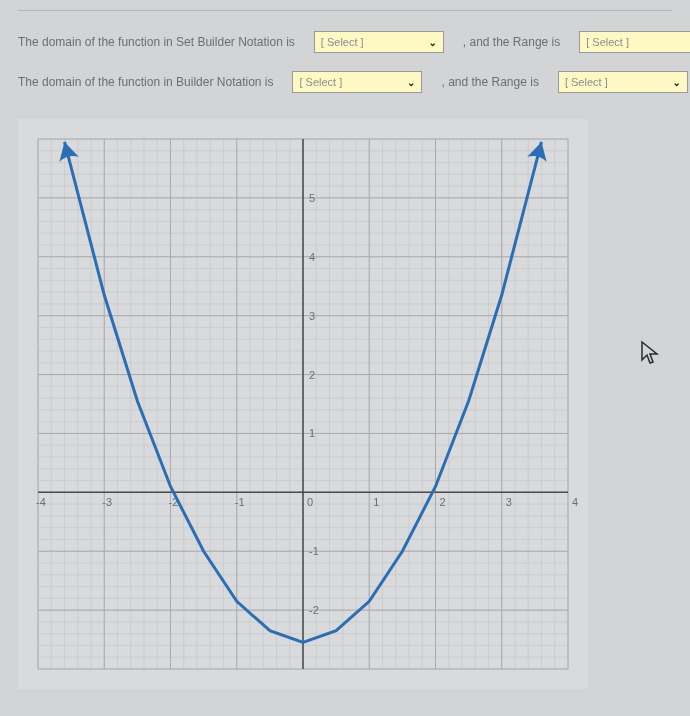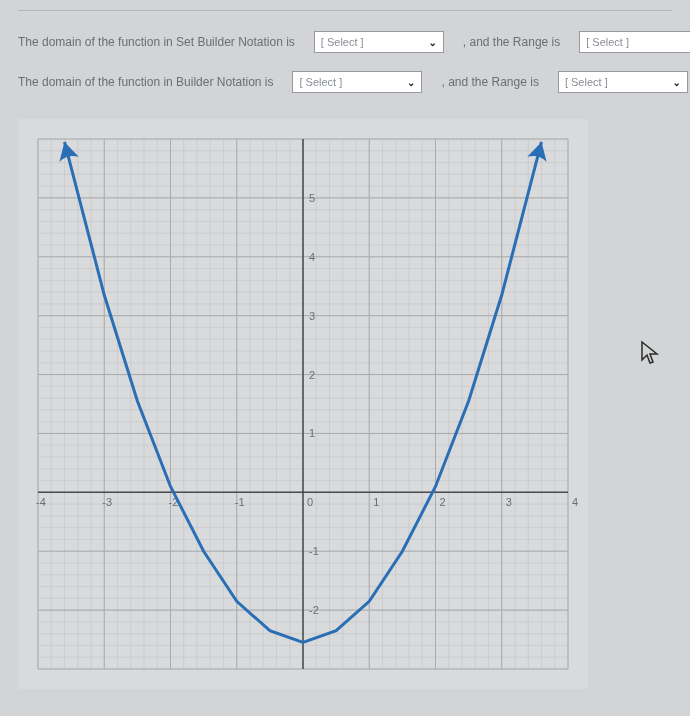--- a/index.html
+++ b/index.html
@@ -26,21 +26,21 @@
     }
     .row-text {
       color: #6a6e76;
       white-space: nowrap;
     }
     .select-box {
       display: inline-flex;
       align-items: center;
       justify-content: space-between;
       border: 1px solid #969aa0;
-      background: #ffffff;
+      background: #fef9c3;
       padding: 3px 6px;
       min-width: 130px;
       height: 22px;
       cursor: pointer;
     }
     .select-box .placeholder {
       color: #8a8e96;
       font-size: 11px;
     }
     .select-box .chev {

